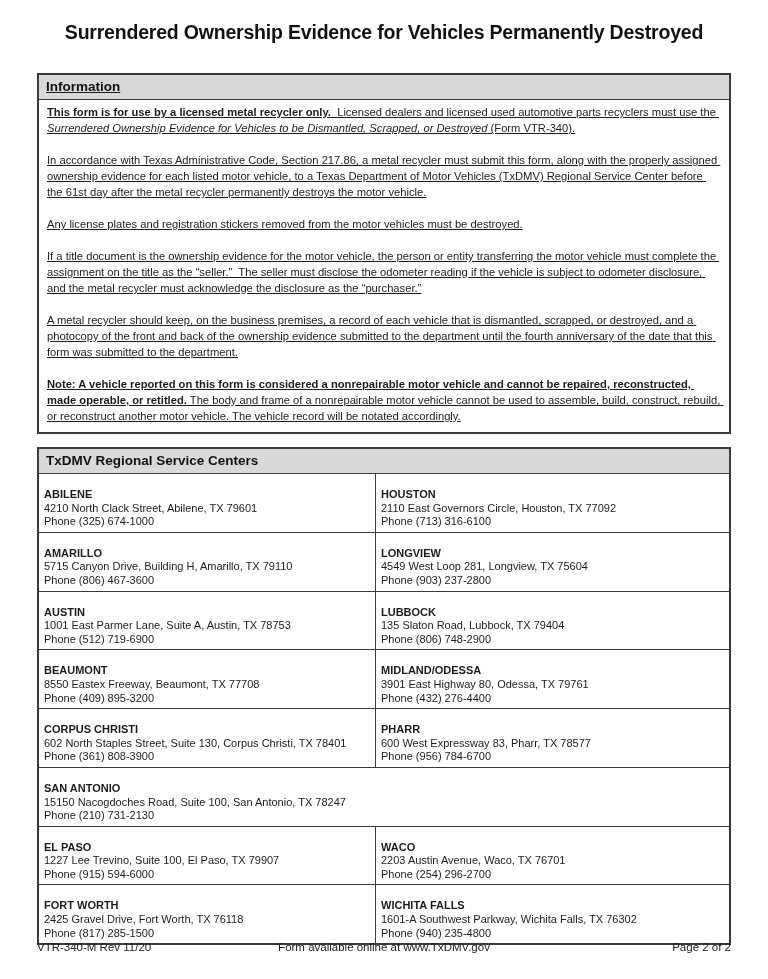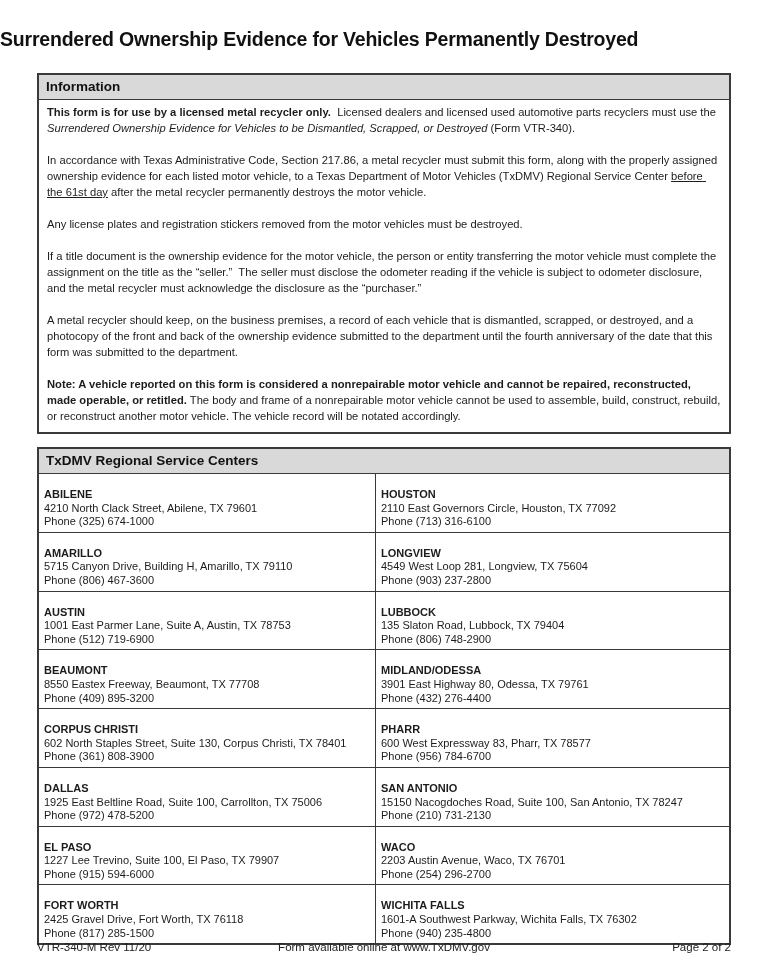--- a/index.html
+++ b/index.html
@@ -7,32 +7,33 @@
   .page {
     position: relative;
     width: 768px;
     height: 979px;
     background: #ffffff;
     font-family: "Liberation Sans", "DejaVu Sans", sans-serif;
     color: #1c1c1c;
     overflow: hidden;
   }
   .doc-title {
-    padding-top: 28px;
+    padding-top: 21px;
+    text-align: center;
     font-size: 19.5px;
     font-weight: bold;
     color: #111111;
     letter-spacing: -0.2px;
   }
   .section {
     margin: 0 37px;
     border: 2px solid #3a3a3a;
     background: #ffffff;
   }
-  .section-info { margin-top: 22px; }
+  .section-info { margin-top: 29px; text-decoration: underline; }
   .section-centers { margin-top: 13px; }
   .section-header {
     background: #d9d9d9;
     border-bottom: 1.5px solid #3a3a3a;
     font-weight: bold;
     font-size: 13.5px;
     color: #111111;
     padding: 3px 7px 4px;
     line-height: 17px;
   }
@@ -154,25 +155,20 @@
           <div>Phone (361) 808-3900</div>
         </div>
         <div class="center-cell">
           <div class="center-city">PHARR</div>
           <div>600 West Expressway 83, Pharr, TX 78577</div>
           <div>Phone (956) 784-6700</div>
         </div>
       </div>
 
       <div class="center-row">
-        <div class="center-cell left">
-          <div class="center-city">DALLAS</div>
-          <div>1925 East Beltline Road, Suite 100, Carrollton, TX 75006</div>
-          <div>Phone (972) 478-5200</div>
-        </div>
         <div class="center-cell">
           <div class="center-city">SAN ANTONIO</div>
           <div>15150 Nacogdoches Road, Suite 100, San Antonio, TX 78247</div>
           <div>Phone (210) 731-2130</div>
         </div>
       </div>
 
       <div class="center-row">
         <div class="center-cell left">
           <div class="center-city">EL PASO</div>

